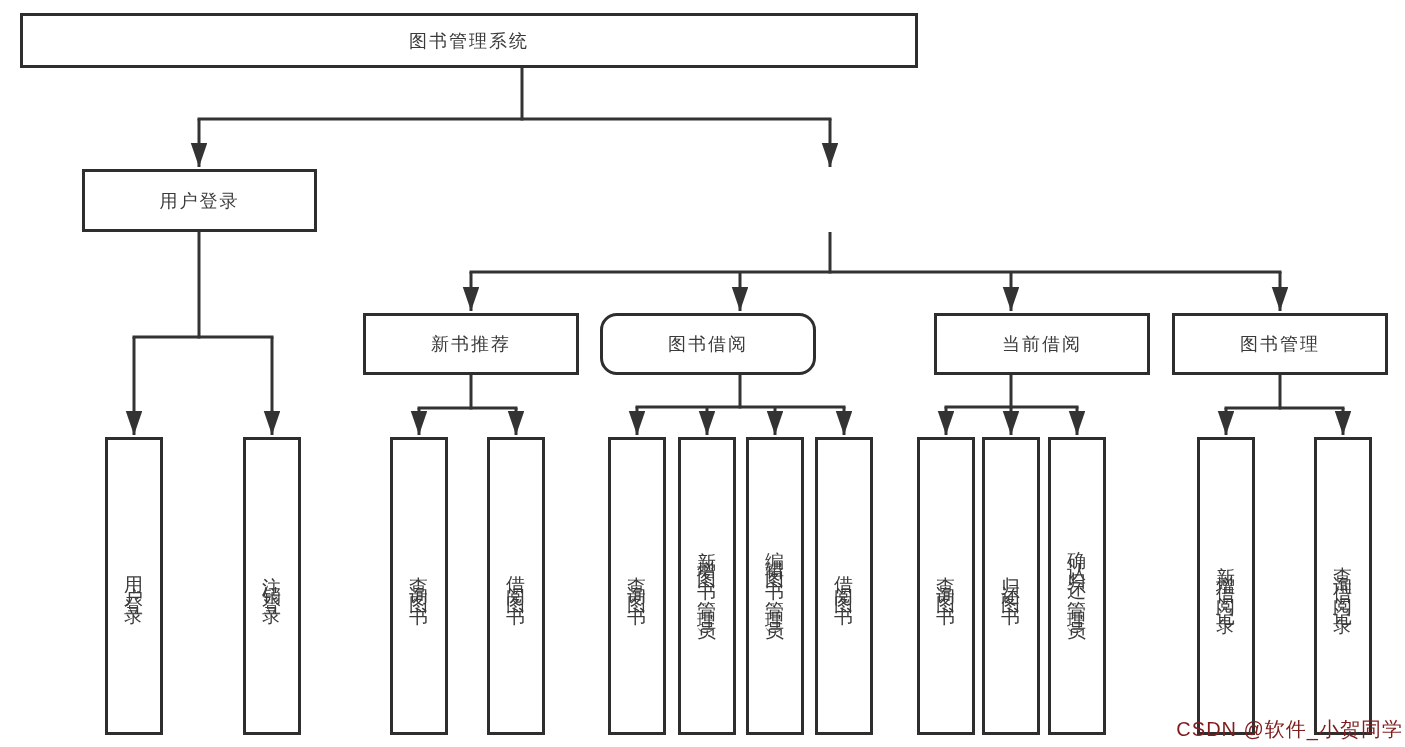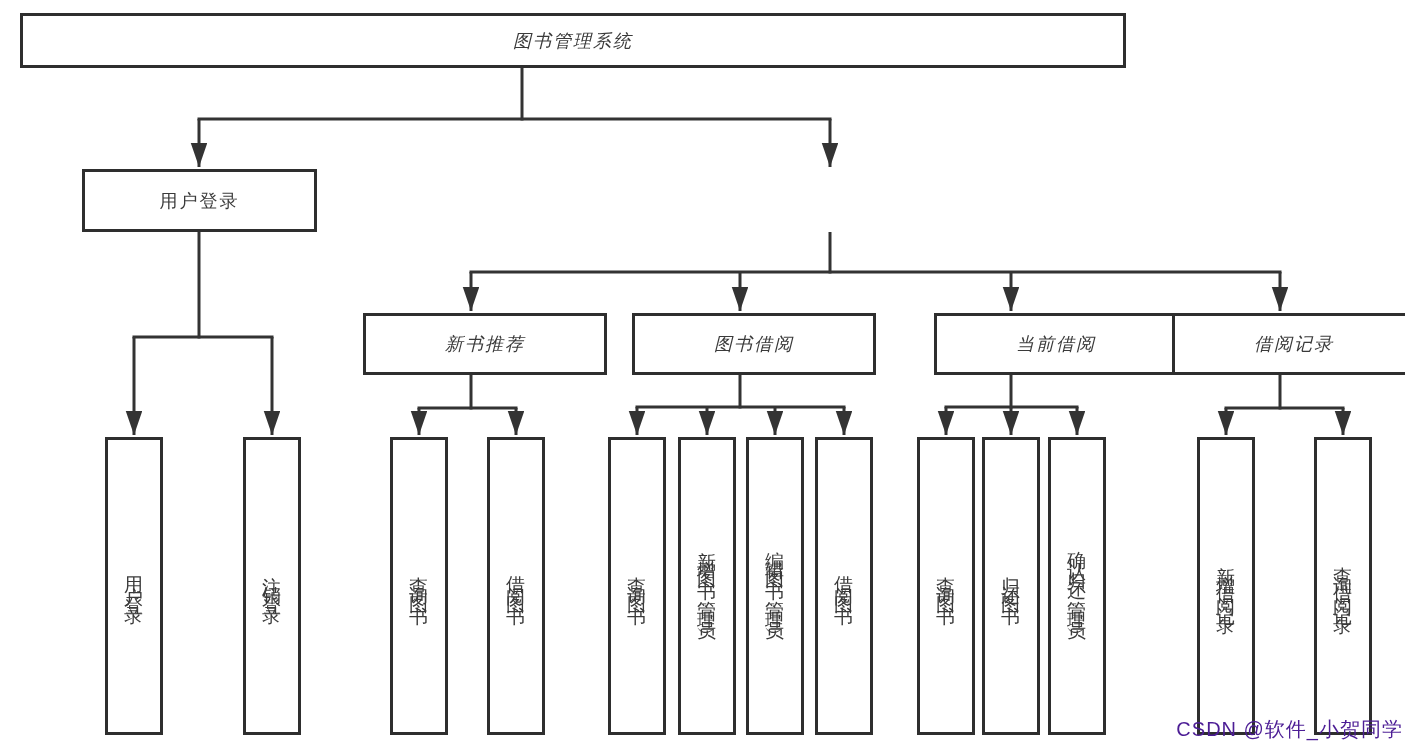--- a/index.html
+++ b/index.html
@@ -30,45 +30,45 @@
     align-items: center;
     justify-content: center;
     color: #3a3a3a;
   }
   .node.hlabel {
     font-size: 18px;
     letter-spacing: 2px;
     white-space: nowrap;
   }
   .node.root {
-    left: 20px; top: 13px; width: 1106px; height: 55px; font-style: italic;
+    left: 20px; top: 13px; width: 898px; height: 55px;
   }
   .node.lv1 { height: 63px; width: 235px; top: 169px; }
-  .node.lv2 { height: 62px; width: 244px; top: 313px; font-style: italic; }
+  .node.lv2 { height: 62px; width: 216px; top: 313px; }
   .node.leaf {
     top: 437px;
     width: 58px;
     height: 298px;
   }
   .vtext {
     writing-mode: vertical-rl;
     text-orientation: mixed;
     font-size: 19px;
     line-height: 1;
     letter-spacing: 10px;
     transform: translateY(-5px);
     white-space: nowrap;
     color: #3a3a3a;
   }
   #watermark {
     position: absolute;
     right: 2px;
     top: 716px;
     font-size: 20px;
-    color: #4c1d95;
+    color: #7f1d1d;
     letter-spacing: 1px;
     white-space: nowrap;
   }
 </style>
 </head>
 <body>
 
 <div id="canvas">
 
   <svg id="connectors" viewBox="0 0 1405 747" xmlns="http://www.w3.org/2000/svg">
@@ -125,28 +125,28 @@
     <span>图书管理系统</span>
   </div>
 
   <div class="node lv1 hlabel" style="left:82px;">
     <span>用户登录</span>
   </div>
 
   <div class="node lv2 hlabel" style="left:363px;">
     <span>新书推荐</span>
   </div>
-  <div class="node lv2 hlabel" style="left:632px;">
+  <div class="node lv2 hlabel" style="left:600px;border-radius:17px;">
     <span>图书借阅</span>
   </div>
   <div class="node lv2 hlabel" style="left:903px;margin-left:31px;">
     <span>当前借阅</span>
   </div>
   <div class="node lv2 hlabel" style="left:1172px;">
-    <span>借阅记录</span>
+    <span>图书管理</span>
   </div>
 
   <div class="node leaf" style="left:105px;">
     <span class="vtext">用户登录</span>
   </div>
   <div class="node leaf" style="left:243px;">
     <span class="vtext">注销登录</span>
   </div>
   <div class="node leaf" style="left:390px;">
     <span class="vtext">查询图书</span>

